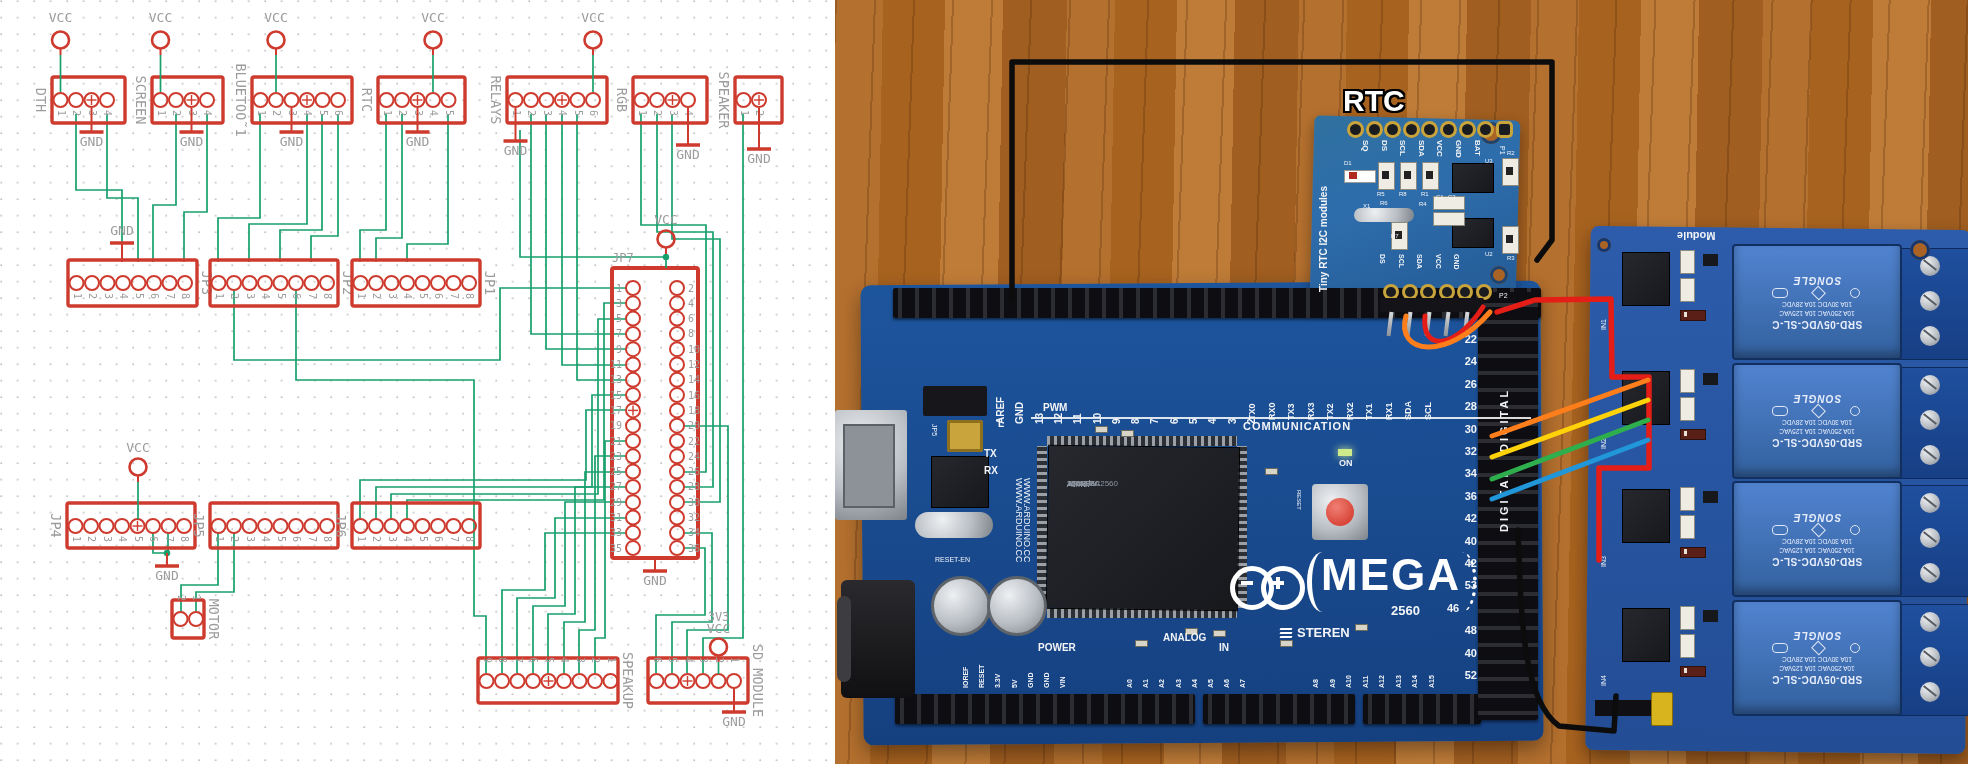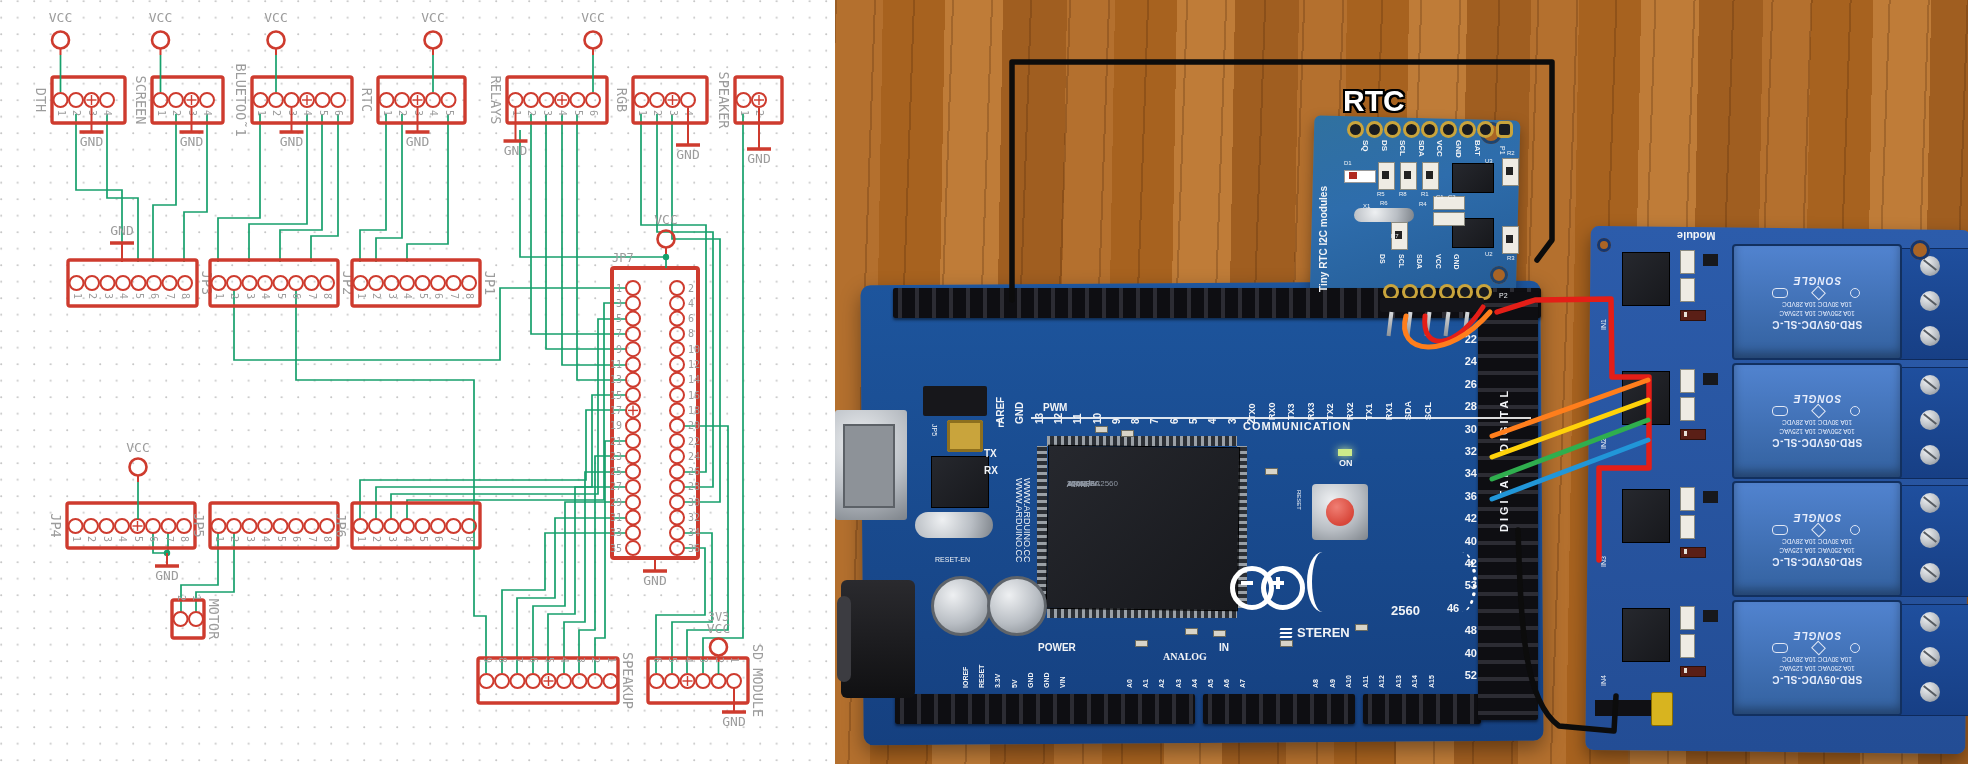--- a/index.html
+++ b/index.html
@@ -536,20 +536,21 @@
       <div class="smt" style="left: 260px; top: 426px; z-index: 12;"></div>
       <div class="smt" style="left: 286px; top: 430px; z-index: 12;"></div>
       <div class="mc" style="left: 395px; top: 566px; z-index: 13;">
         <div class="mbar" style="position: absolute; left: 6px; top: 10px; width: 12px; height: 4px;"></div>
       </div>
       <div class="mc" style="left: 426px; top: 566px; z-index: 13;">
         <div class="mbar" style="position: absolute; left: 6px; top: 10px; width: 12px; height: 4px;"></div>
         <div class="mbar" style="position: absolute; left: 10px; top: 6px; width: 4px; height: 12px;"></div>
       </div>
       <div style="left: 472px; top: 552px; width: 26px; height: 60px; z-index: 13; border-left: 5px solid rgb(255, 255, 255); border-radius: 50%;"></div>
+      <div style="left: 486px; top: 550px; z-index: 13; color: rgb(255, 255, 255); font-size: 44px; font-weight: bold; letter-spacing: 2px;">MEGA</div>
       <div style="left: 612px; top: 552px; width: 26px; height: 60px; z-index: 13; border-right: 4px dotted rgb(255, 255, 255); border-radius: 50%;"></div>
       <div class="silk b13" style="left: 556px; top: 604px; z-index: 13;">2560</div>
       <div style="left: 445px; top: 628px; width: 14px; height: 12px; z-index: 13;">
         <div style="position: absolute; left: 0px; top: 0px; width: 12px; height: 2px; background: rgb(255, 255, 255); transform: skewX(-25deg);"></div>
         <div style="position: absolute; left: 0px; top: 4px; width: 12px; height: 2px; background: rgb(255, 255, 255); transform: skewX(-25deg);"></div>
         <div style="position: absolute; left: 0px; top: 8px; width: 12px; height: 2px; background: rgb(255, 255, 255); transform: skewX(-25deg);"></div>
       </div>
       <div class="silk b13" style="left: 462px; top: 626px; z-index: 13;">STEREN</div>
       <div class="silk vup" style="left: 161px; top: 424px; z-index: 30; font-size: 10px; font-weight: bold;">AREF</div>
       <div class="silk vup" style="left: 180.3px; top: 424px; z-index: 30; font-size: 10px; font-weight: bold;">GND</div>
@@ -788,21 +789,21 @@
       <div style="left: 816px; top: 692px; width: 20px; height: 32px; z-index: 23; background: rgb(216, 180, 31); border: 1px solid rgb(138, 109, 0); border-radius: 2px;"></div>
       <div class="rtc-title" style="left: 508px; top: 84px; z-index: 30;">RTC</div>
       <div class="silk b11 ls1" style="left: 408px; top: 421px; z-index: 30;">COMMUNICATION</div>
       <div class="silk b10" style="left: 208px; top: 403px; z-index: 30;">PWM</div>
       <div class="silk b10" style="left: 149px; top: 449px; z-index: 30;">TX</div>
       <div class="silk b10" style="left: 149px; top: 466px; z-index: 30;">RX</div>
       <div class="silk b10" style="left: 163px; top: 419px; z-index: 30;">L</div>
       <div class="silk b9" style="left: 504px; top: 459px; z-index: 30;">ON</div>
       <div class="silk s7" style="left: 100px; top: 556px; z-index: 30;">RESET-EN</div>
       <div class="silk b10" style="left: 203px; top: 643px; z-index: 30;">POWER</div>
-      <div class="silk b10" style="left: 328px; top: 652px; z-index: 30; font-family: Liberation Serif, serif;">ANALOG</div>
+      <div class="silk b10" style="left: 328px; top: 633px; z-index: 30;">ANALOG</div>
       <div class="silk b10" style="left: 384px; top: 643px; z-index: 30;">IN</div>
       <div class="silk s7 vdown" style="left: 671px; top: 146px; z-index: 30;">P1</div>
       <div class="silk s7" style="left: 664px; top: 292px; z-index: 30;">P2</div>
       <div class="silk b11 ls2 vup" style="left: 664px; top: 452px; z-index: 30;">DIGITAL</div>
       <div class="silk s9 vdown" style="left: 196px; top: 478px; z-index: 30;">WWW.ARDUINO.CC</div>
       <div class="silk s6 vdown" style="left: 467px; top: 490px; z-index: 30;">RESET</div>
       <div class="silk s7 vdown" style="left: 103px; top: 424px; z-index: 30;">JP5</div>
     </div>
 </div>
 

